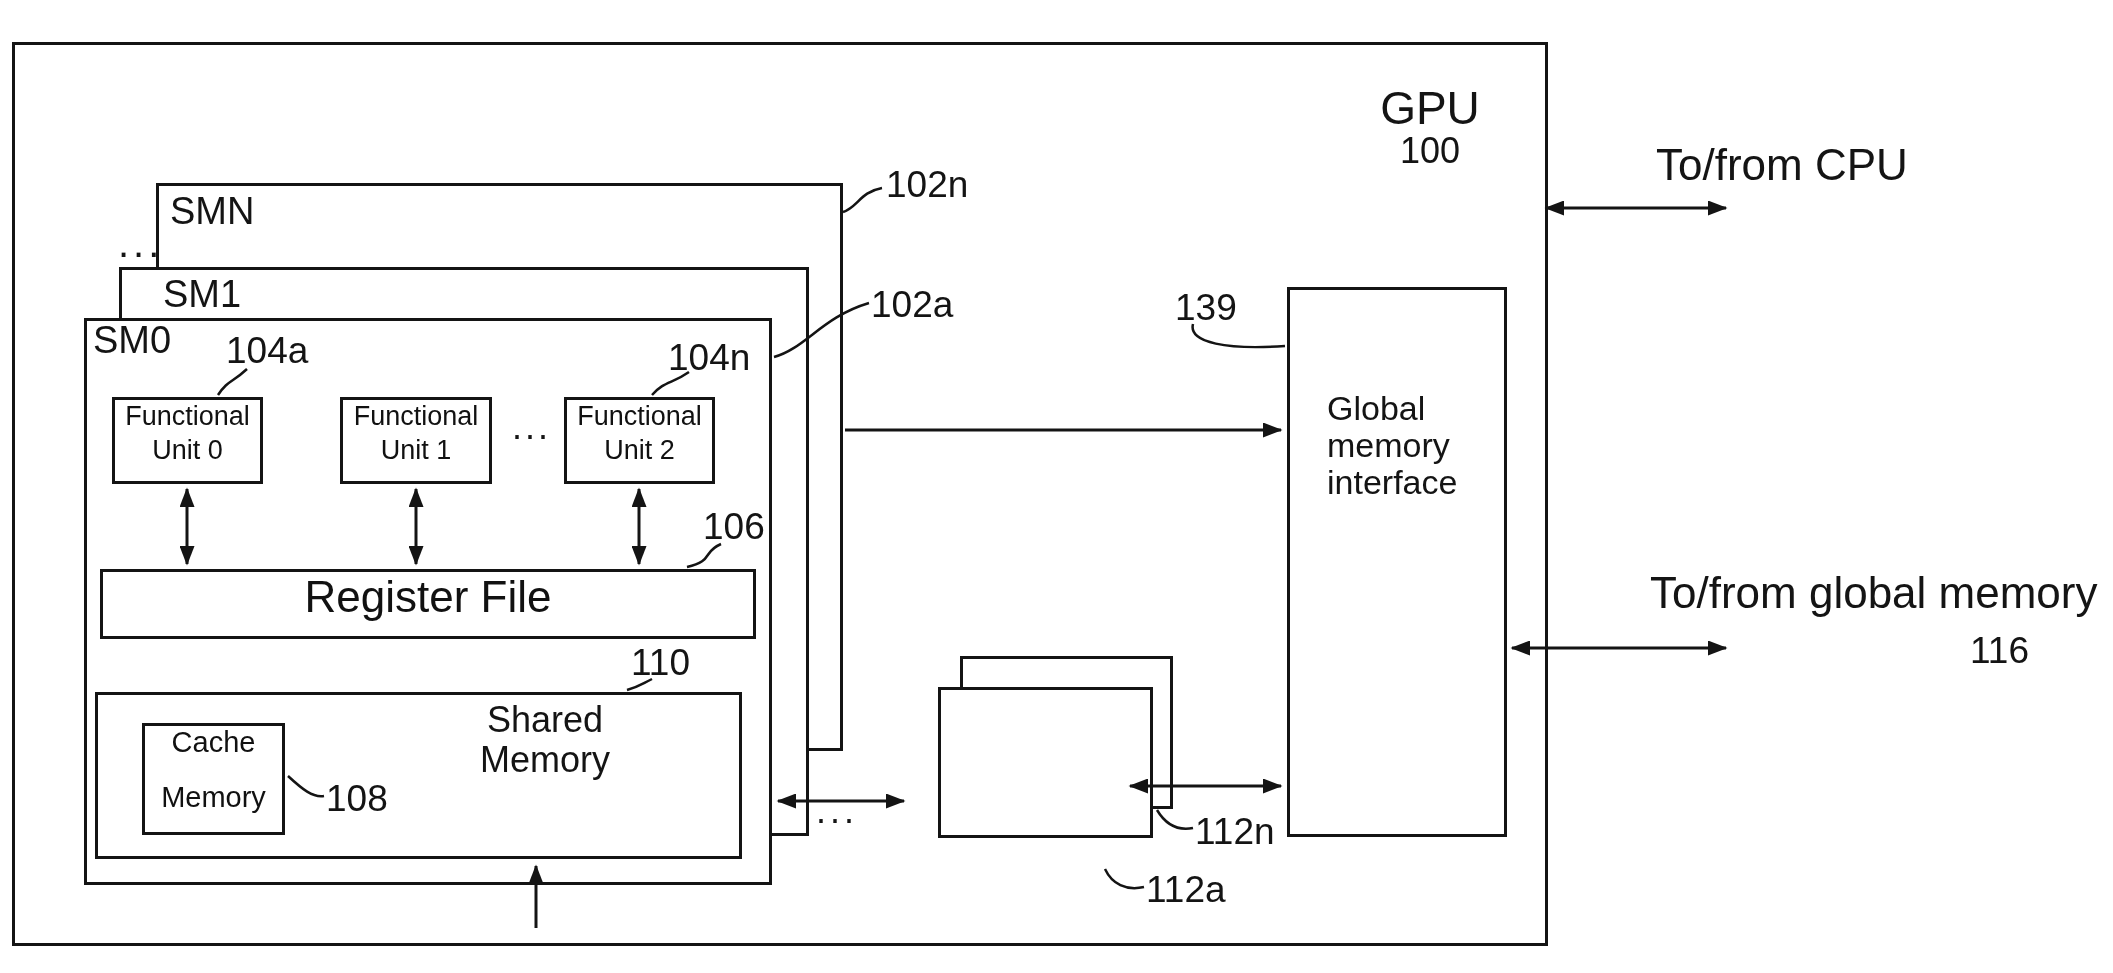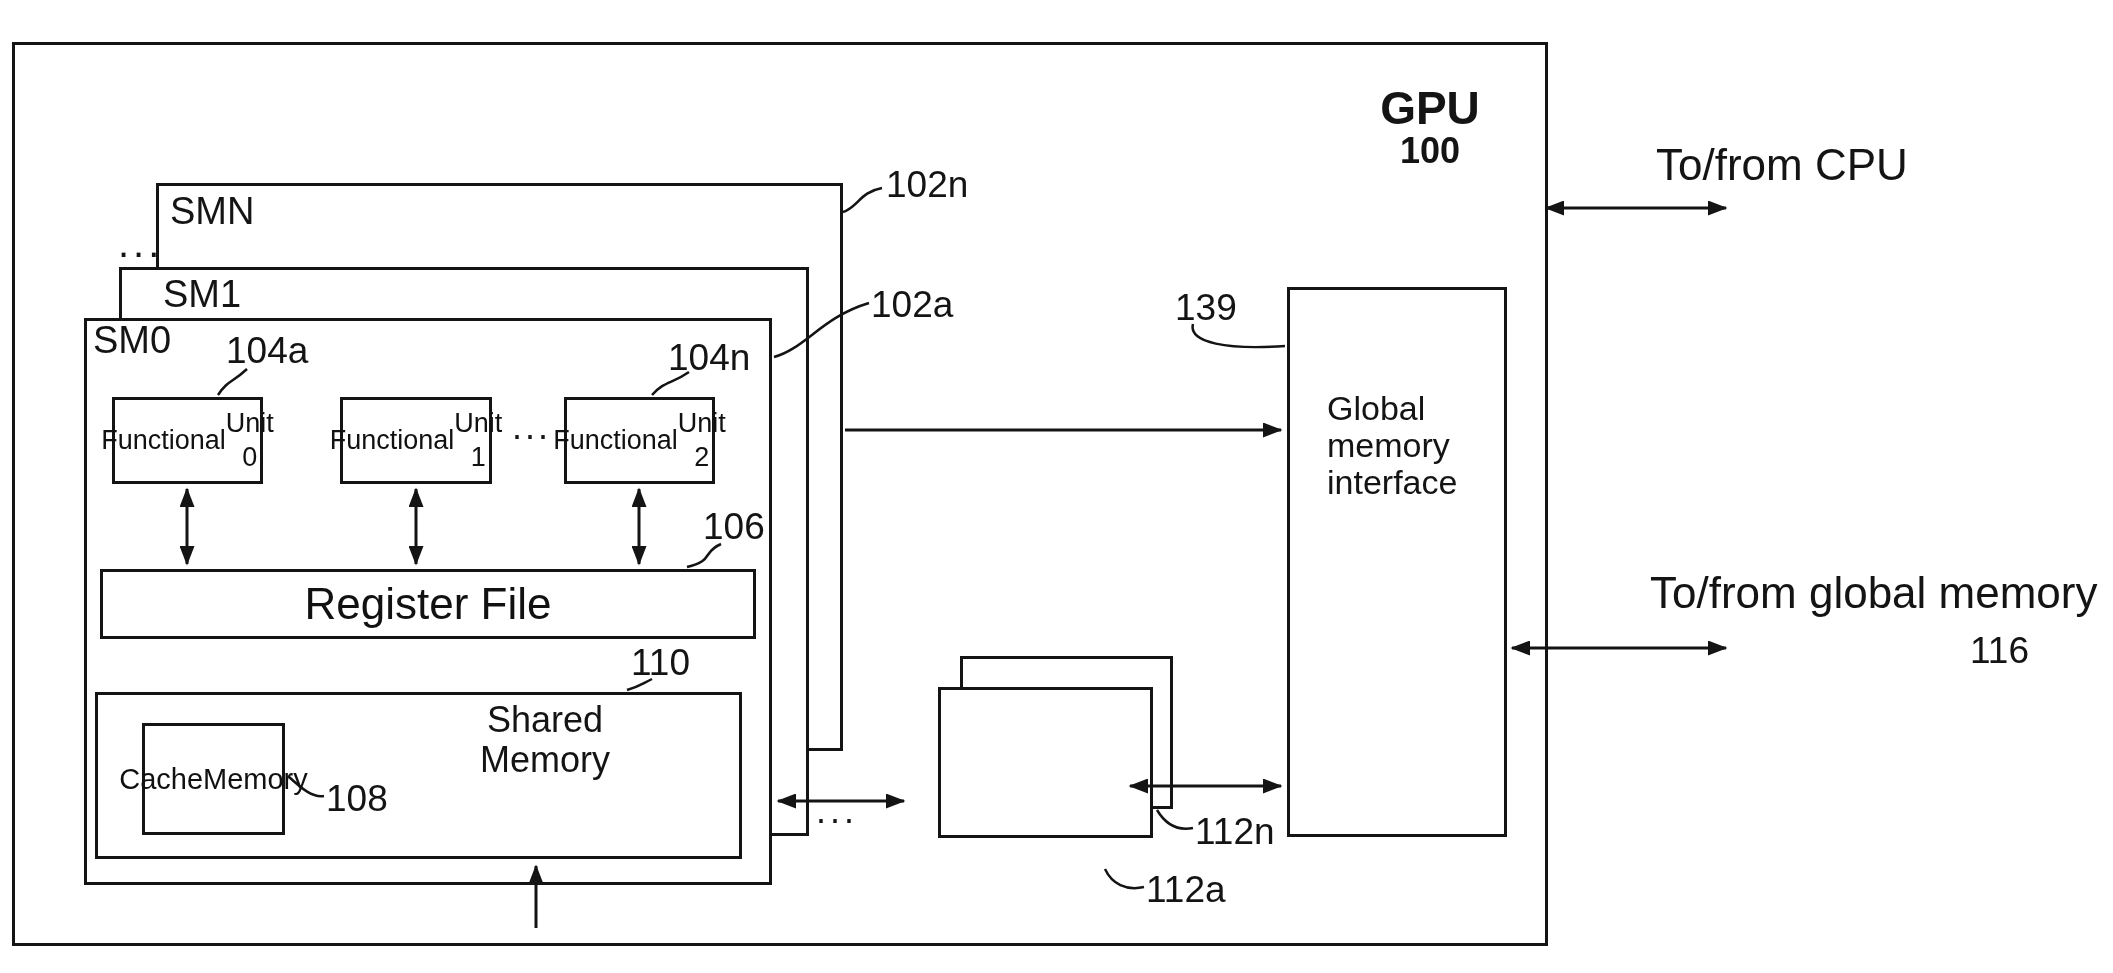--- a/index.html
+++ b/index.html
@@ -24,23 +24,22 @@
   }
   .box.thick { border-width: 4px; }
   .lbl {
     position: absolute;
     color: #141414;
     white-space: nowrap;
     line-height: 1.05;
   }
   .center-flex {
     display: flex;
-    flex-direction: row;
+    flex-direction: column;
     align-items: center;
-    justify-content: center;
     text-align: center;
   }
   .fu-box { font-size: 27px; line-height: 1.25; }
   .ref { font-size: 37px; }
   .smlabel { font-size: 38px; }
   .io-label { font-size: 44px; }
   .ellipsis { font-size: 40px; letter-spacing: 4px; }
   svg.overlay {
     position: absolute;
     left: 0; top: 0;
@@ -51,21 +50,21 @@
   .gpu-title { font-size: 46px; text-align: center; }
   .gpu-ref { font-size: 36px; }
 </style>
 </head>
 <body>
 
 <div class="stage">
 
   <div class="box" style="left:12px; top:42px; width:1536px; height:904px;"></div>
 
-  <div class="lbl gpu-title" style="left:1365px; top:84px; width:130px;font-weight:bold;">
+  <div class="lbl gpu-title" style="left:1365px; top:84px; width:130px;">
     <div>GPU</div>
     <div class="gpu-ref">100</div>
   </div>
 
   <div class="box" style="left:156px; top:183px; width:687px; height:568px;"></div>
   <div class="box" style="left:119px; top:267px; width:690px; height:569px;"></div>
   <div class="box" style="left:84px; top:318px; width:688px; height:567px;"></div>
 
   <div class="lbl smlabel" style="left:170px; top:192px;">SMN</div>
   <div class="lbl smlabel" style="left:133px; top:275px;margin-left:30px;">SM1</div>
@@ -88,21 +87,21 @@
 
   <div class="box center-flex" style="left:100px; top:569px; width:656px; height:70px; font-size:44px;">
     <span>Register File</span>
   </div>
 
   <div class="box" style="left:95px; top:692px; width:647px; height:167px;"></div>
   <div class="lbl" style="left:445px; top:700px; width:200px; text-align:center; font-size:36px; line-height:40px;">
     <div>Shared</div>
     <div>Memory</div>
   </div>
-  <div class="box center-flex" style="left:142px; top:723px; width:143px; height:112px; font-size:29px; line-height:33px;">
+  <div class="box center-flex" style="left:142px; top:723px; width:143px; height:112px; font-size:29px; line-height:33px;gap:22px;">
     <span>Cache</span>
     <span>Memory</span>
   </div>
 
   <div class="box" style="left:960px; top:656px; width:213px; height:153px;"></div>
   <div class="box" style="left:938px; top:687px; width:215px; height:151px;"></div>
   <div class="lbl ellipsis" style="left:816px; top:792px; font-size:36px;">...</div>
 
   <div class="box" style="left:1287px; top:287px; width:220px; height:550px;"></div>
   <div class="lbl" style="left:1327px; top:390px; font-size:34px; line-height:37px; white-space:normal;">

